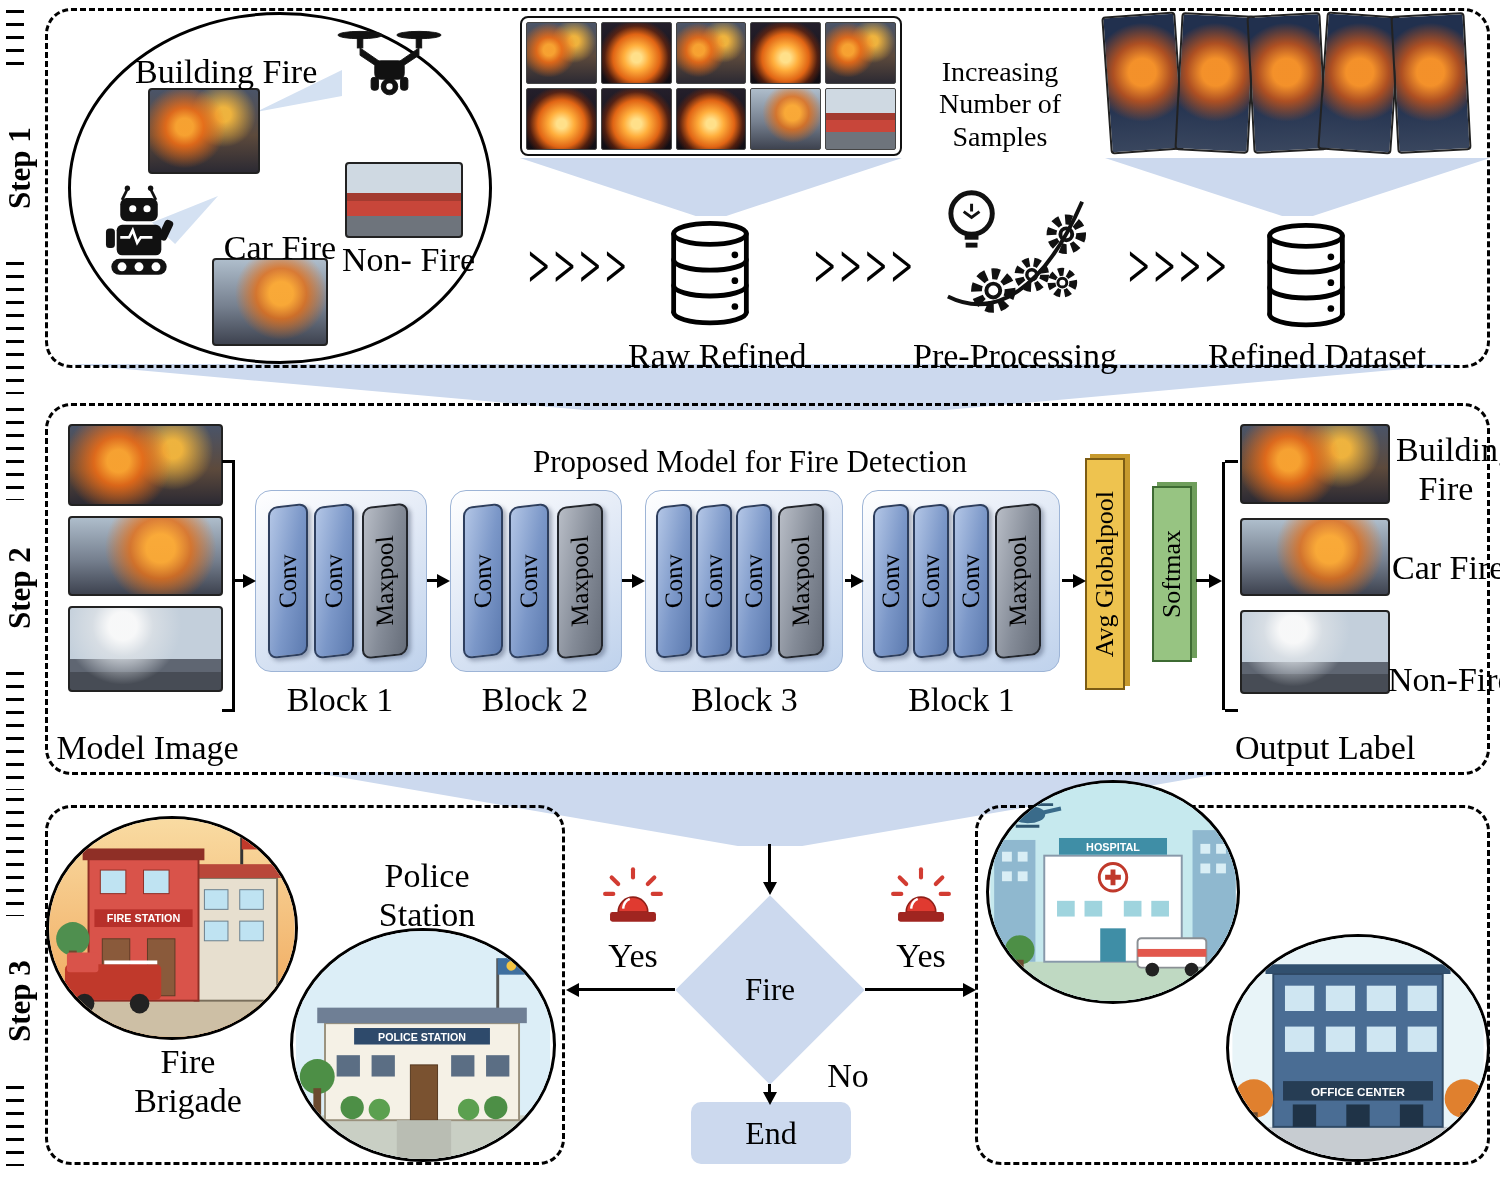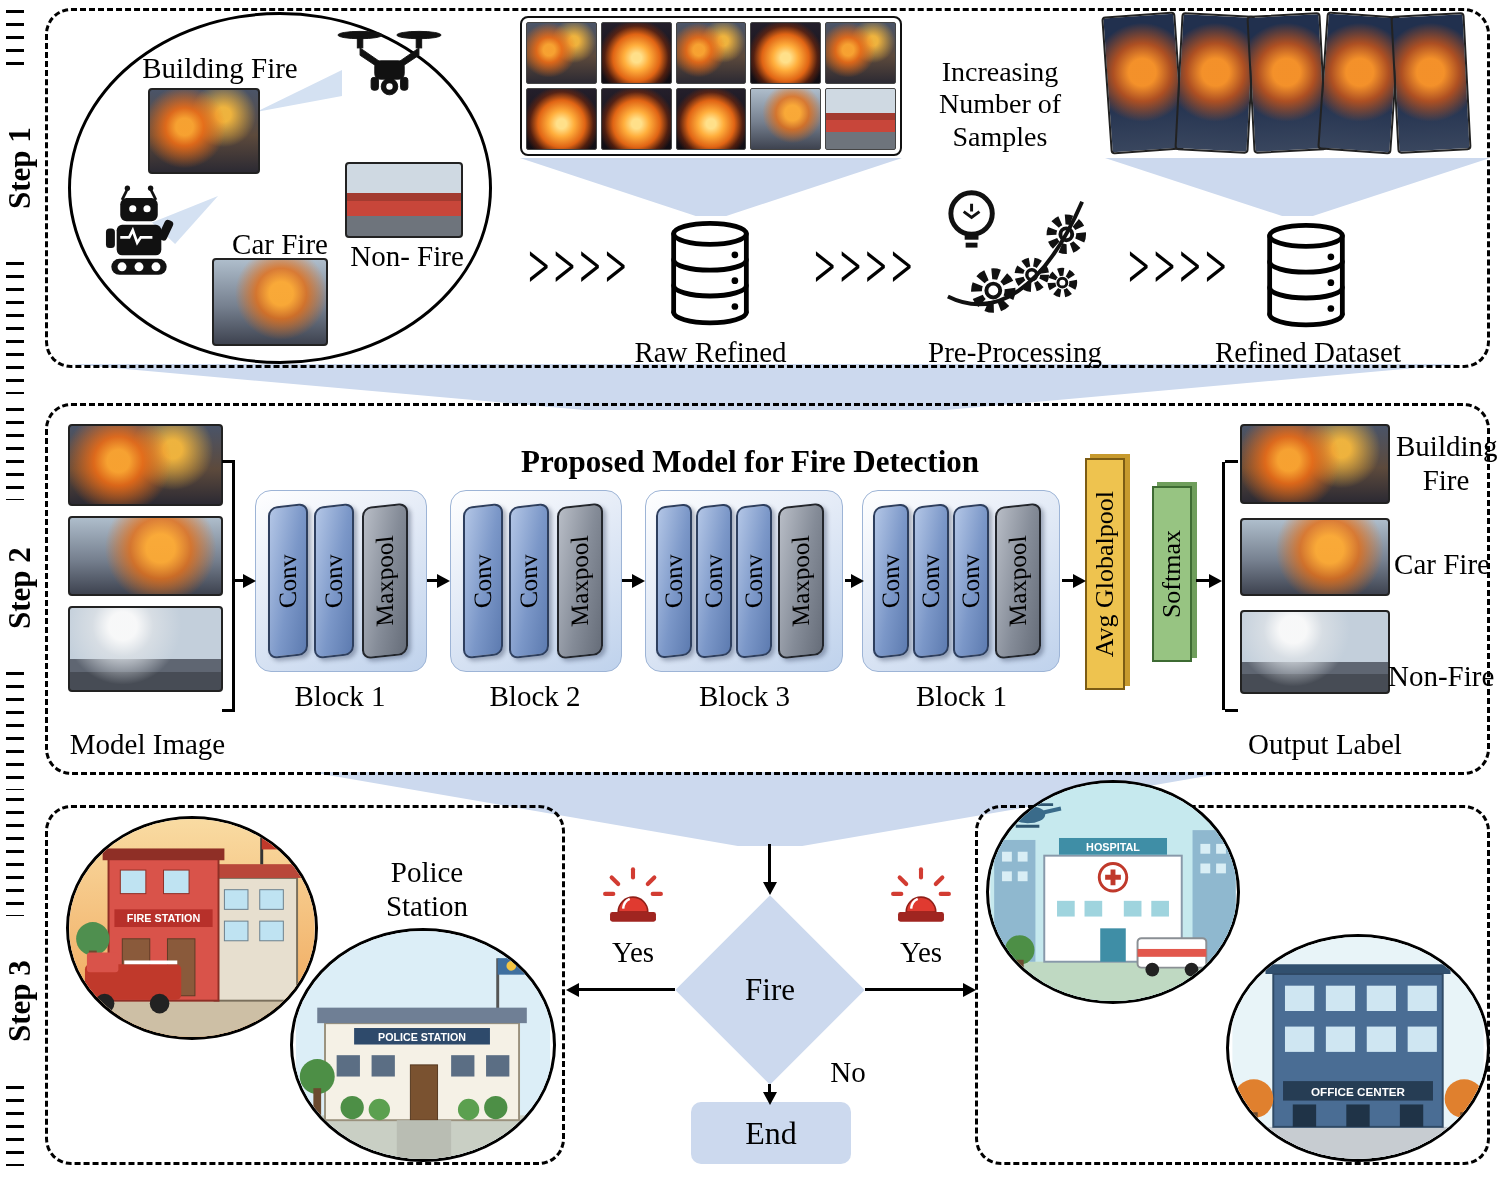--- a/index.html
+++ b/index.html
@@ -1,20 +1,20 @@
 <!DOCTYPE html>
 <html><head>
 <meta charset="utf-8">
 <style>
 *{margin:0;padding:0;box-sizing:border-box}
 body{background:#fff;font-family:"Liberation Serif",serif;color:#000}
 #canvas{position:relative;width:1500px;height:1177px;background:#fff;overflow:hidden}
 .abs{position:absolute}
-.lbl{font-size:29px;text-align:center;line-height:1.16;z-index:6}
-.bold{font-weight:bold}
+.lbl{font-size:34px;text-align:center;line-height:1.16;z-index:6}
+.bold{font-weight:normal}
 .nowrap{white-space:nowrap}
 .dashed-box{border:3px dashed #000;border-radius:26px;z-index:3}
 .funnel{background:#ccd9ee;z-index:1}
 .beam{background:#d4e1f2;z-index:3}
 .rail{left:6px;width:18px;background:repeating-linear-gradient(180deg,#000 0 3px,transparent 3px 13px);z-index:2}
 .step-label{left:2px;width:34px;writing-mode:vertical-rl;transform:rotate(180deg);font-weight:bold;font-size:31px;text-align:center;z-index:2}
 .circle{border:3px solid #000;border-radius:50%;overflow:hidden;background:#fff;z-index:4}
 .big-ellipse{border:3.5px solid #000;border-radius:50%;background:#fff;z-index:3}
 .ph{border:2px solid #222;border-radius:4px;z-index:4}
 .cell{border:1px solid #444;border-radius:2px}
@@ -326,21 +326,21 @@
       <path d="M28 52 a12 14 0 0 1 8 -12" stroke="#fff" stroke-width="3" fill="none"></path>
       <rect x="12" y="56" width="56" height="12" rx="3" fill="#a02520"></rect>
     </svg>
   </div>
   <div class="abs lbl nowrap" style="left:880px;top:936px;width:82px">Yes</div>
   <div class="abs lbl nowrap" style="left:818px;top:1056px;width:60px">No</div>
   <div class="abs endbox" style="left:691px;top:1102px;width:160px;height:62px">
       <span>End</span>
     </div>
 
-  <div class="abs circle" style="left:66px;top:816px;width:252px;height:224px">
+  <div class="abs circle" style="left:46px;top:816px;width:252px;height:224px">
     <svg viewBox="0 0 250 222" width="100%" height="100%">
       <defs>
           <linearGradient id="fsky" x1="0" y1="0" x2="0" y2="1">
             <stop offset="0" stop-color="#f9dba2"></stop>
             <stop offset="1" stop-color="#efa254"></stop>
           </linearGradient>
         </defs>
       <rect width="250" height="222" fill="url(#fsky)"></rect>
       <rect x="0" y="185" width="250" height="37" fill="#cdbfa5"></rect>
       <rect x="148" y="60" width="84" height="125" fill="#e7dfcf" stroke="#7a6f5c" stroke-width="2"></rect>
@@ -361,20 +361,21 @@
       <rect x="100" y="122" width="28" height="58" fill="#8a5a3b" stroke="#5e3c26"></rect>
       <circle cx="24" cy="122" r="17" fill="#4f8f4f"></circle>
         <rect x="20" y="134" width="8" height="20" fill="#6b4a2f"></rect>
       <rect x="16" y="148" width="98" height="36" rx="5" fill="#c0392b"></rect>
       <rect x="18" y="136" width="32" height="20" rx="3" fill="#d9534a"></rect>
       <line x1="56" y1="146" x2="110" y2="146" stroke="#fff" stroke-width="4"></line>
       <circle cx="36" cy="188" r="10" fill="#222"></circle>
         <circle cx="92" cy="188" r="10" fill="#222"></circle>
     </svg>
   </div>
+  <div class="abs lbl" style="left:128px;top:1042px;width:120px">Fire Brigade</div>
   <div class="abs lbl" style="left:352px;top:856px;width:150px">Police Station</div>
   <div class="abs circle" style="left:290px;top:928px;width:266px;height:234px">
     <svg viewBox="0 0 262 235" width="100%" height="100%">
       <rect width="262" height="235" fill="#dceef7"></rect>
       <rect x="0" y="190" width="262" height="45" fill="#c9cfc4"></rect>
       <line x1="208" y1="28" x2="208" y2="96" stroke="#555" stroke-width="3"></line>
       <rect x="208" y="28" width="28" height="17" fill="#3f6f9f"></rect>
         <circle cx="222" cy="36" r="5" fill="#f4c542"></circle>
       <rect x="30" y="95" width="200" height="100" fill="#f5f1e6" stroke="#9a917d" stroke-width="2"></rect>
       <rect x="22" y="79" width="216" height="16" fill="#6f7f95"></rect>

